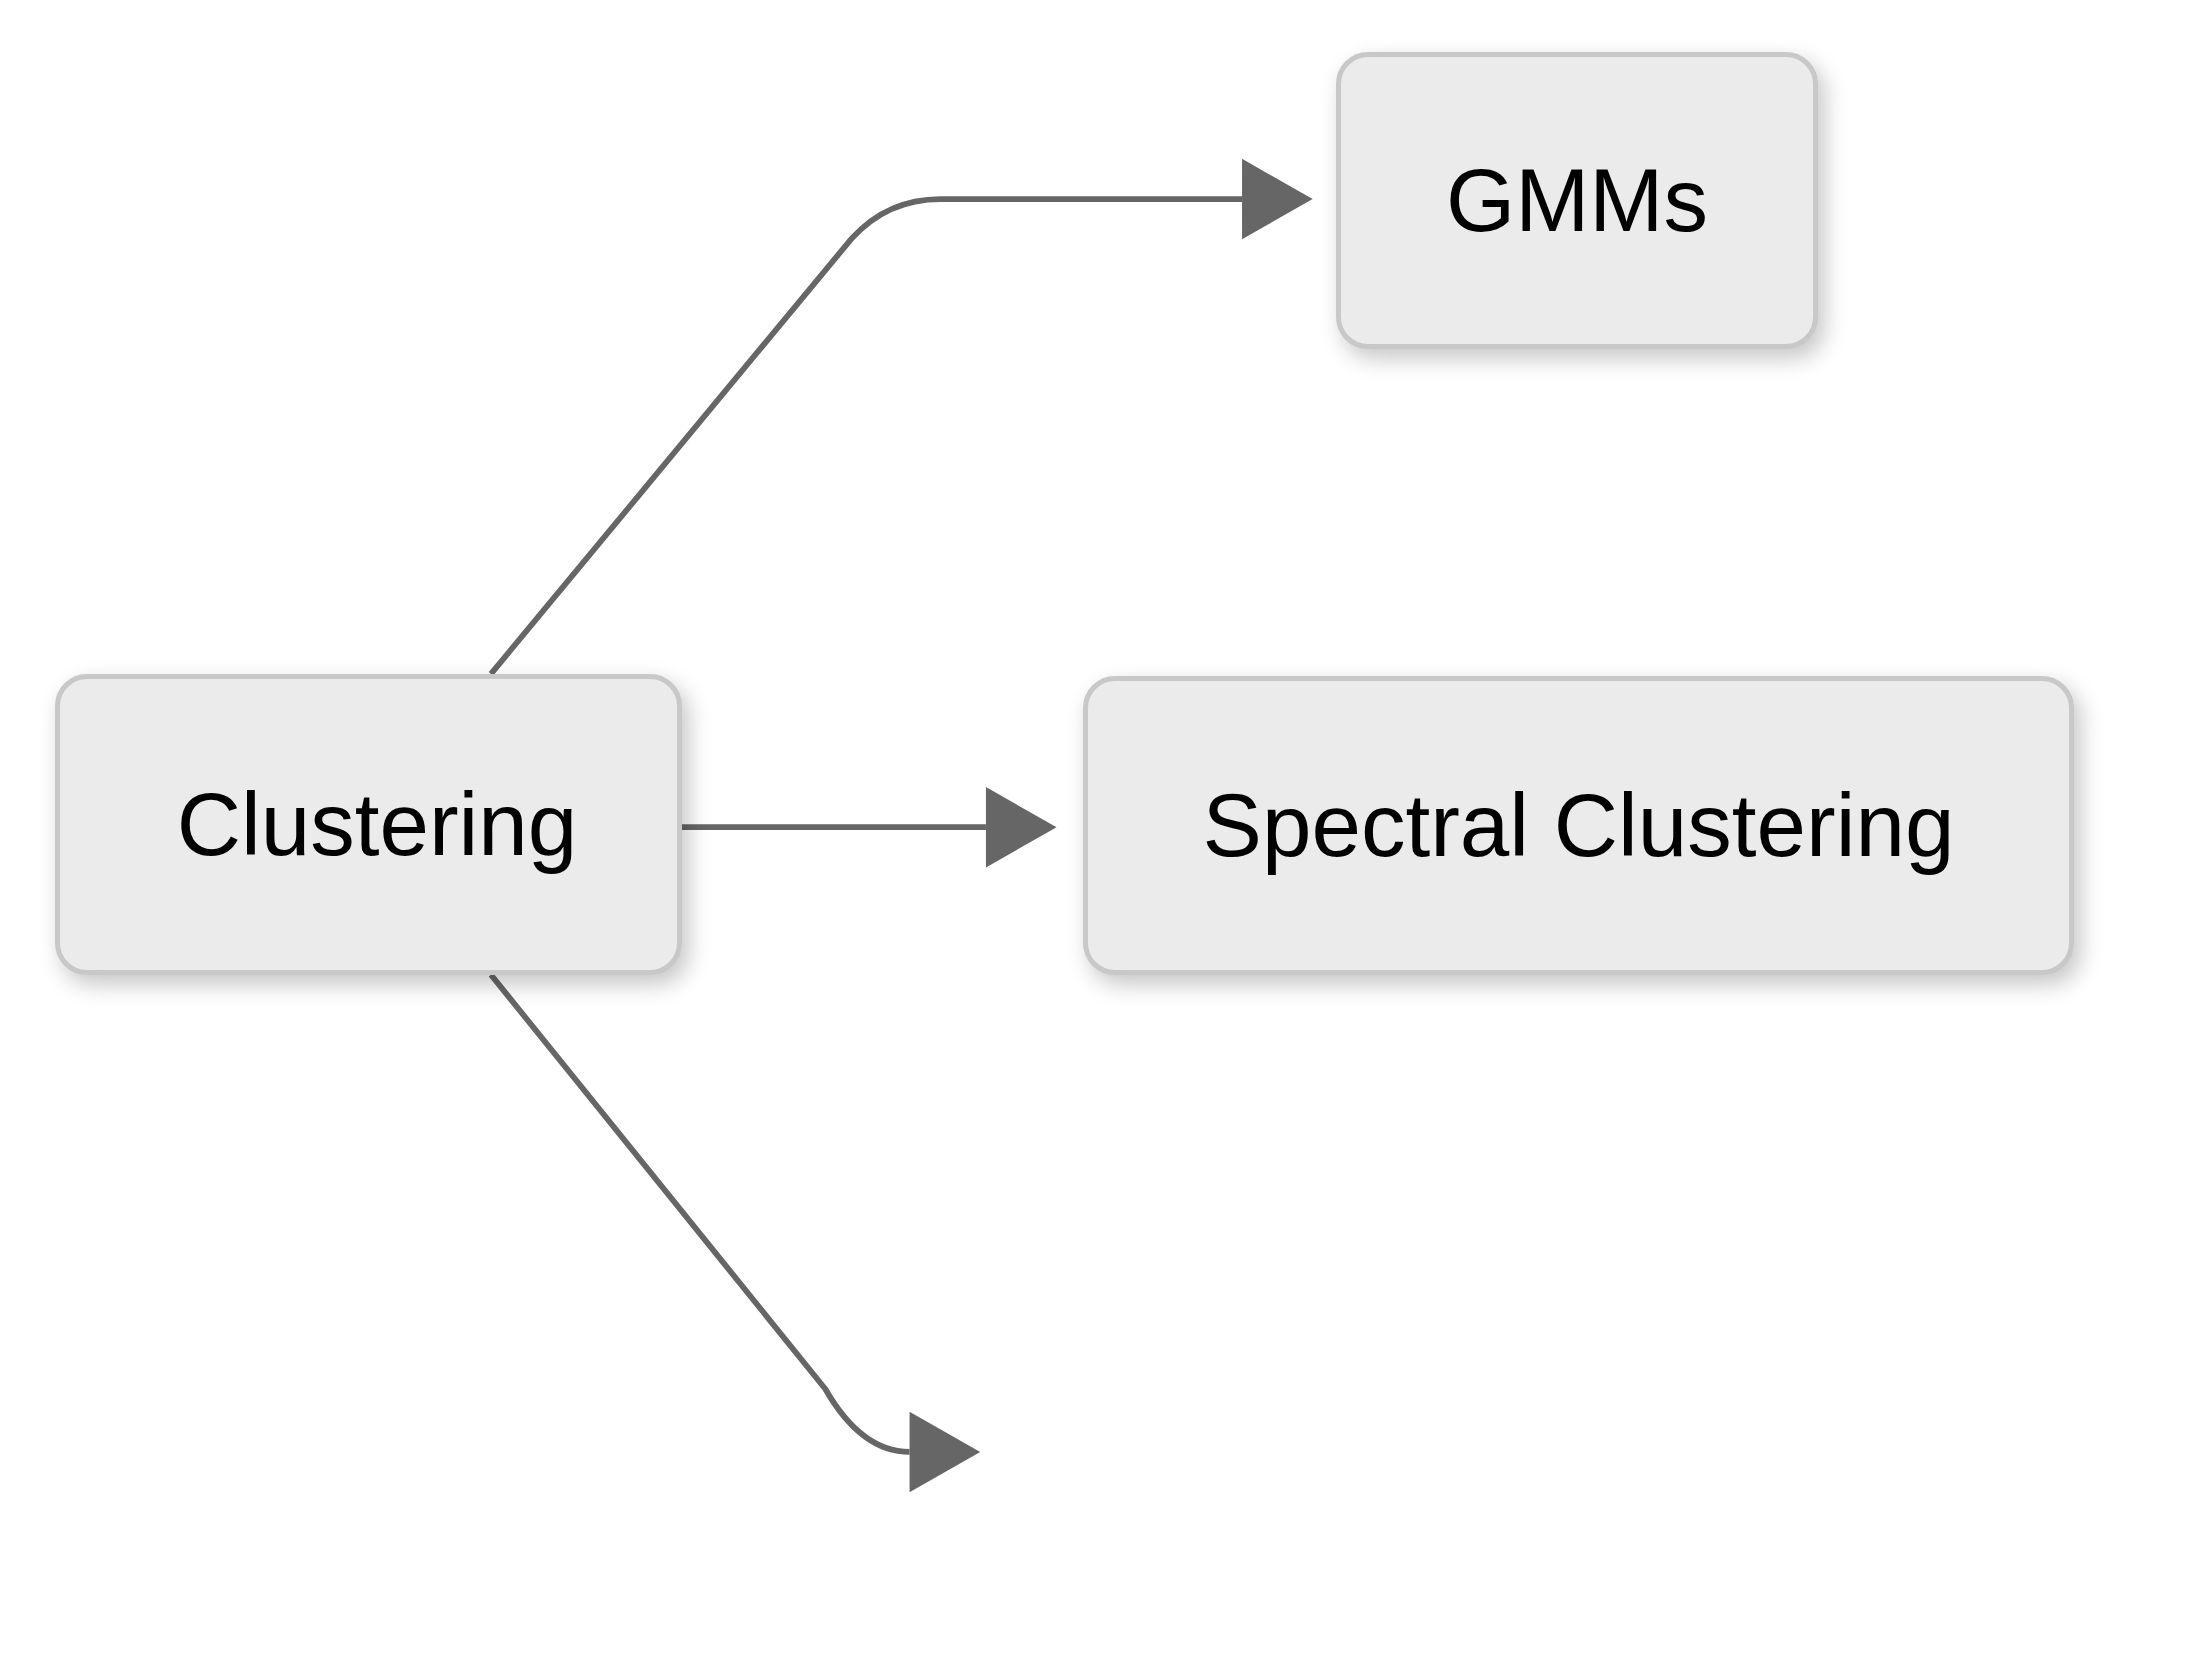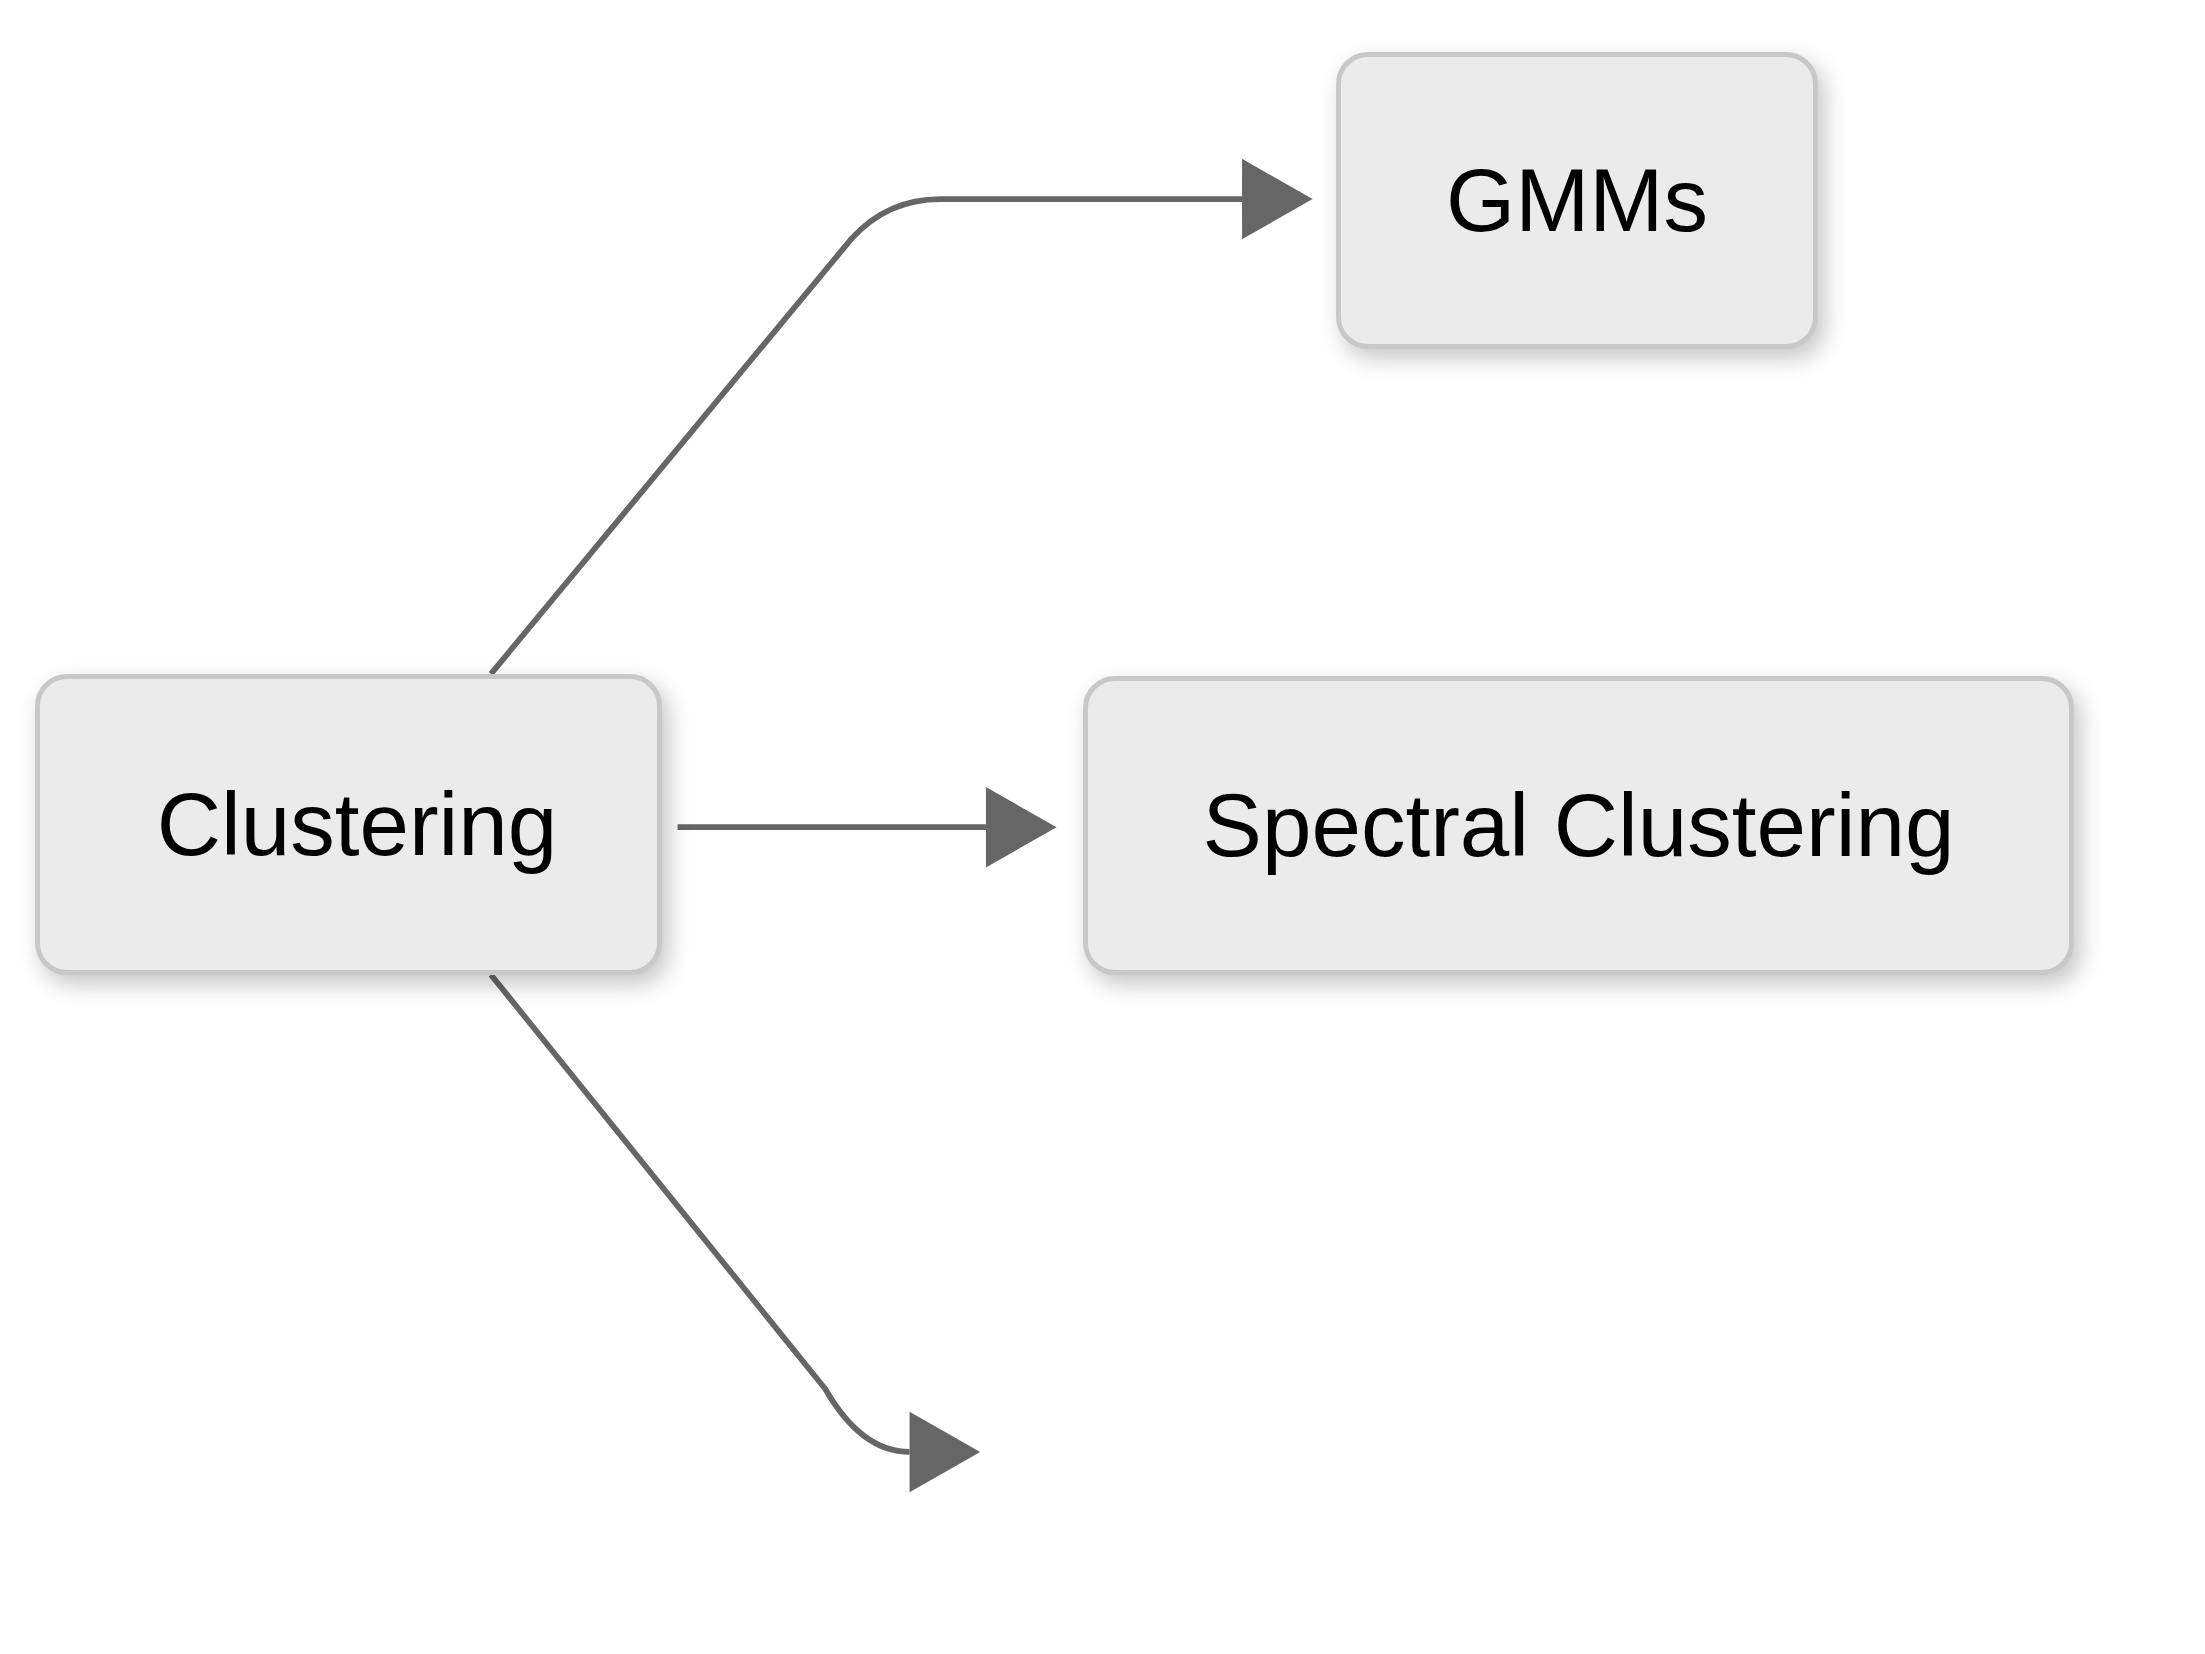--- a/index.html
+++ b/index.html
@@ -29,21 +29,21 @@
     border-radius:32px;
     box-shadow:6.9px 9.2px 22px rgba(0,0,0,0.22);
     display:flex;
     align-items:center;
     justify-content:center;
     color:var(--text);
     font-size:89px;
     line-height:1;
     white-space:nowrap;
   }
-  .node-clustering{left:35px;top:674px;width:627px;height:301px;padding-left:17px;}
+  .node-clustering{left:55px;top:674px;width:627px;height:301px;padding-left:17px;}
   .node-gmms{left:1336px;top:52px;width:482px;height:297px;}
   .node-spectral{left:1083px;top:676px;width:991px;height:299px;}
   .node-dbscan{left:1006px;top:1300px;width:1140px;height:298px;}
 </style>
 </head>
 <body>
 
 <div class="canvas">
 
   <svg class="edges" viewBox="0 0 3840 2881" aria-hidden="true">

